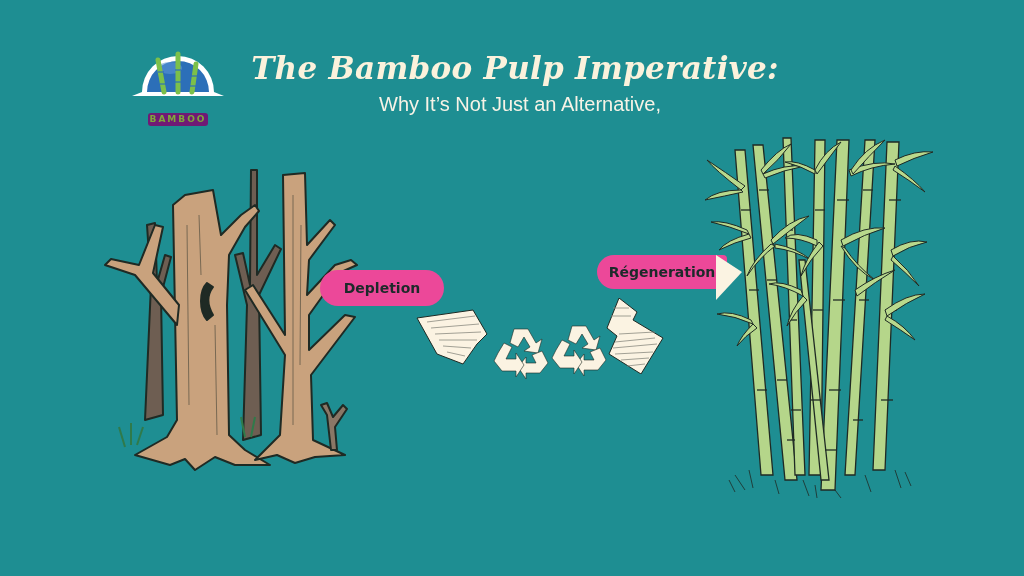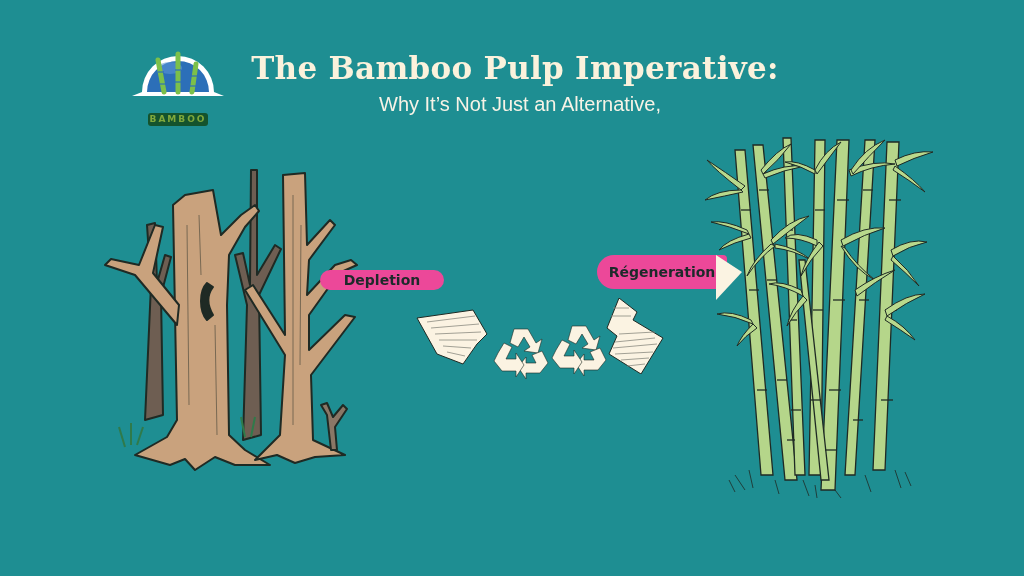--- a/index.html
+++ b/index.html
@@ -11,38 +11,38 @@
   .abs { position: absolute; }
   .logo { left: 112px; top: 42px; width: 132px; height: 90px; }
   .logo-wordmark {
     position: absolute; left: 0; top: 48px; width: 132px; text-align: center;
     font-family: "DejaVu Sans", sans-serif; font-weight: bold; font-size: 19px;
     color: #111; letter-spacing: -0.5px;
     text-shadow: -2px -2px 0 #fff, 2px -2px 0 #fff, -2px 2px 0 #fff, 2px 2px 0 #fff, 0 2px 0 #fff, 0 -2px 0 #fff, 2px 0 0 #fff, -2px 0 0 #fff;
   }
   .logo-sub {
     position: absolute; left: 36px; top: 71px; width: 60px; height: 13px;
-    background: #14532d; border-radius: 3px; text-align: center;
+    background: #701a75; border-radius: 3px; text-align: center;
     font-size: 9px; font-weight: bold; letter-spacing: 2px; color: #7fa83c; line-height: 13px;
   }
   .title {
     left: 245px; top: 50px; width: 540px; text-align: center;
-    font-family: "DejaVu Serif", serif; font-weight: bold;
+    font-family: "DejaVu Serif", serif; font-style: italic; font-weight: bold;
     font-size: 31px; color: #fbf2dc; letter-spacing: 0.3px;
   }
   .subtitle {
     left: 300px; top: 92px; width: 440px; text-align: center;
     font-family: "Liberation Sans", sans-serif; font-size: 20px; line-height: 24px;
     color: #f7f3e6;
   }
   .pill {
     background: #ec4899; color: #1d2a2a; font-weight: bold; font-size: 14px;
     font-family: "DejaVu Sans", sans-serif; display: flex; align-items: center; justify-content: center;
   }
-  .pill-depletion { left: 320px; top: 270px; width: 124px; height: 20px; border-radius: 18px; }
+  .pill-depletion { left: 320px; top: 270px; width: 124px; height: 36px; border-radius: 18px; }
   .pill-regen { left: 597px; top: 255px; width: 130px; height: 34px; border-radius: 17px 4px 4px 17px; }
   .regen-arrow { left: 716px; top: 255px; }
   svg { display: block; }
 </style>
 </head>
 <body>
 
 <div class="abs logo">
   <svg width="132" height="60" viewBox="0 0 132 60" style="position:absolute;left:0;top:0;">
     <path d="M30 50 A36 36 0 0 1 102 50 L112 54 L20 54 Z" fill="#fff"></path>

